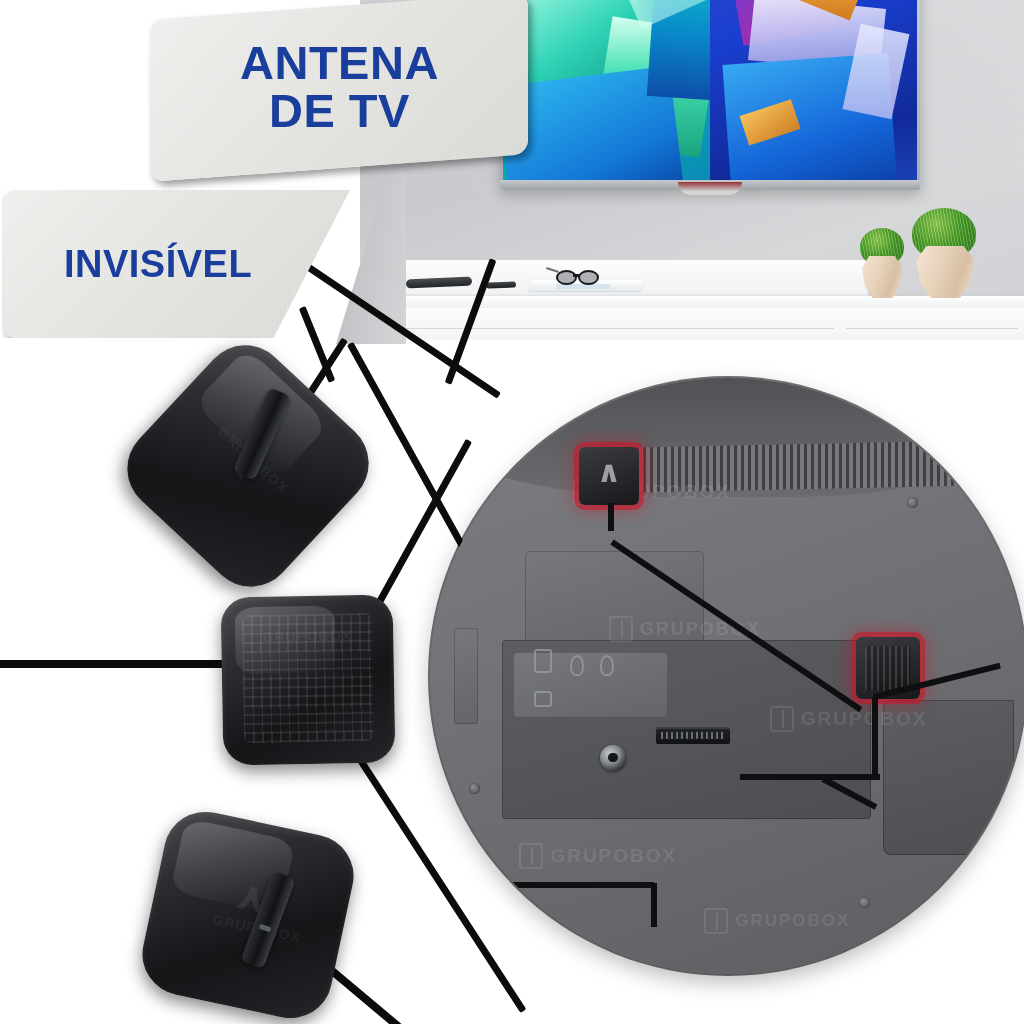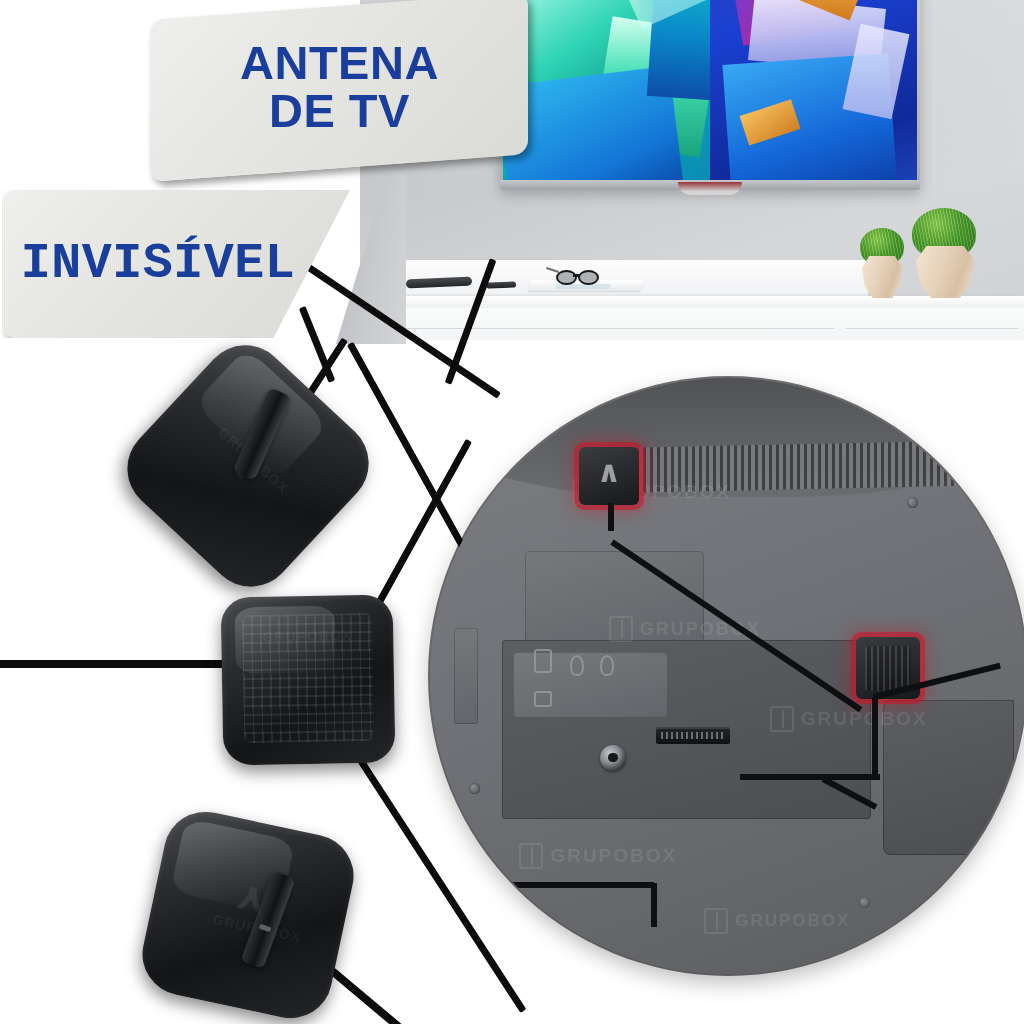--- a/index.html
+++ b/index.html
@@ -79,21 +79,21 @@
      background:repeating-linear-gradient(90deg,rgba(0,0,0,.022) 0 1px,rgba(255,255,255,.022) 1px 2px);
      pointer-events:none;}
 
   #banner-antena{left:150px;top:6px;width:378px;height:162px;border-radius:14px;
      transform:skewY(-4.2deg);}
   #banner-antena .btxt{transform:skewY(4.2deg);font-size:47px;line-height:1.02;}
 
   #banner-invisivel{left:2px;top:190px;width:348px;height:148px;
      border-radius:14px 0 0 14px;
      clip-path:polygon(0 0, 100% 0, 78% 100%, 0 100%);}
-  #banner-invisivel .btxt{font-size:50px;line-height:1;margin-right:36px;font-family:Liberation Mono, monospace;}
+  #banner-invisivel .btxt{font-size:38px;line-height:1;margin-right:36px;}
 
   
   .wedge{position:absolute;left:336px;top:172px;width:70px;height:172px;
      background:linear-gradient(100deg,#b9bbbe,#d3d5d7);
      clip-path:polygon(74% 0, 100% 0, 100% 100%, 0 100%);}
 
   
   .cable{position:absolute;background:#0c0c0d;border-radius:2px;}
 
   

